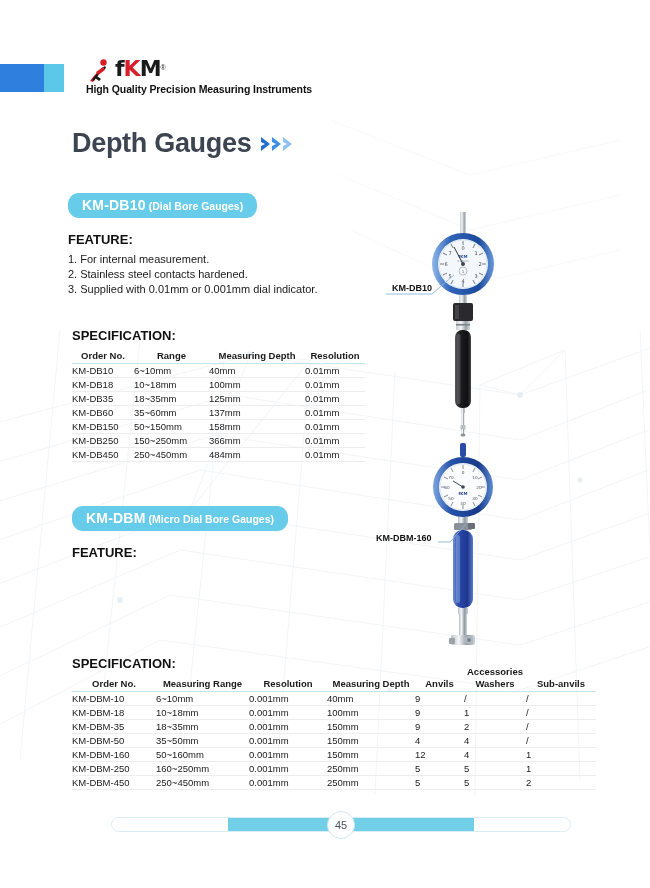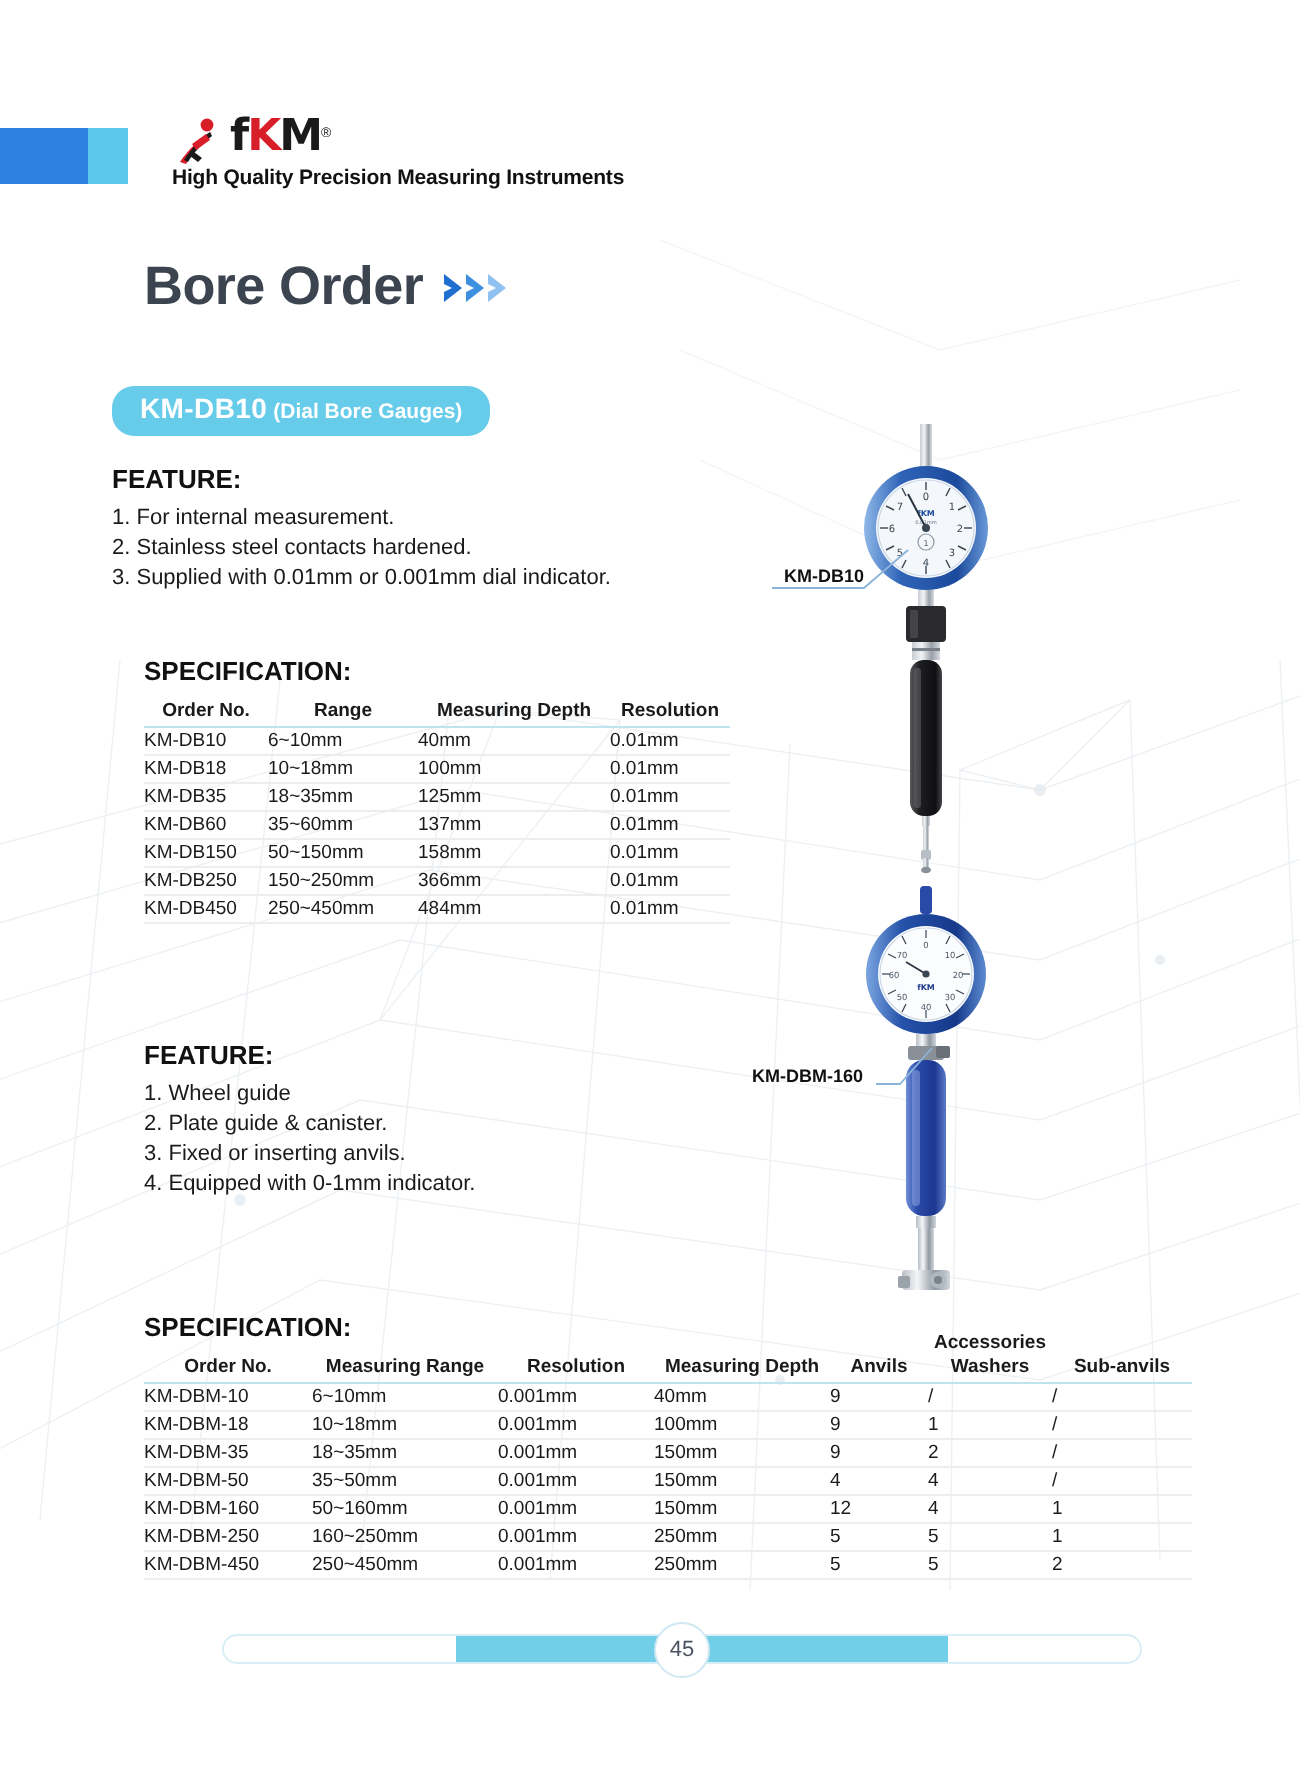--- a/index.html
+++ b/index.html
@@ -87,21 +87,21 @@
   .page-title {
     font-size: 27px;
     font-weight: bold;
     color: #3c4450;
     letter-spacing: -0.3px;
   }
   .title-arrows { margin-left: 10px; display: flex; align-items: center; }
 
   
   .section { position: absolute; z-index: 5; }
-  #section-db10 { left: 56px; top: 193px; width: 340px; }
+  #section-db10 { left: 68px; top: 193px; width: 340px; }
   #section-dbm  { left: 72px; top: 506px; width: 340px; }
 
   .badge {
     display: inline-block;
     background: #67ccea;
     color: #ffffff;
     border-radius: 11px;
     padding: 3px 14px 4px 14px;
     white-space: nowrap;
   }
@@ -290,21 +290,21 @@
       </svg>
       <div>
         <span class="logo-fkm">f<span class="k">K</span>M</span><span class="logo-reg">®</span>
       </div>
     </div>
     <div class="tagline">High Quality Precision Measuring Instruments</div>
   </div>
 </div>
 
 <div class="page-title-wrap">
-  <div class="page-title">Bore Order</div>
+  <div class="page-title">Depth Gauges</div>
   <svg class="title-arrows" width="34" height="20" viewBox="0 0 34 20">
     <path d="M0 3 L9 10 L0 17 L0 12 L4 10 L0 8 Z" fill="#1f6fd0"></path>
     <path d="M11 3 L20 10 L11 17 L11 12 L15 10 L11 8 Z" fill="#3f8fe0"></path>
     <path d="M22 3 L31 10 L22 17 L22 12 L26 10 L22 8 Z" fill="#8fc2f0"></path>
   </svg>
 </div>
 
 <div class="section" id="section-db10">
   <div class="badge">
     <span class="badge-code">KM-DB10</span><span class="badge-desc">(Dial Bore Gauges)</span>
@@ -442,27 +442,24 @@
   <rect x="37.5" y="217" width="3" height="6" fill="url(#chrome1)"></rect>
   <ellipse cx="39" cy="223" rx="2.5" ry="1.6" fill="#8a9098"></ellipse>
 </svg>
 
 <div class="callout" id="callout-db10">KM-DB10</div>
 <svg class="callout-line" style="left:386px; top:270px;" width="80" height="35" viewBox="0 0 80 35">
   <path d="M0 24 L46 24 L68 5" fill="none" stroke="#8ab4d8" stroke-width="0.9"></path>
 </svg>
 
 <div class="section" id="section-dbm">
+  <div class="badge">
+    <span class="badge-code">KM-DBM</span><span class="badge-desc">(Micro Dial Bore Gauges)</span>
+  </div>
   <div class="feature-head">FEATURE:</div>
-  <div class="feature-list">
-    <div class="feature-item">1. Wheel guide</div>
-    <div class="feature-item">2. Plate guide &amp; canister.</div>
-    <div class="feature-item">3. Fixed or inserting anvils.</div>
-    <div class="feature-item">4. Equipped with 0-1mm indicator.</div>
-  </div>
 </div>
 
 <div class="spec-head" id="spec-head-dbm">SPECIFICATION:</div>
 
 <table class="spec-table" id="table-dbm">
   <thead>
     <tr class="group-head">
       <th class="c0"></th>
       <th class="c1"></th>
       <th class="c2"></th>

